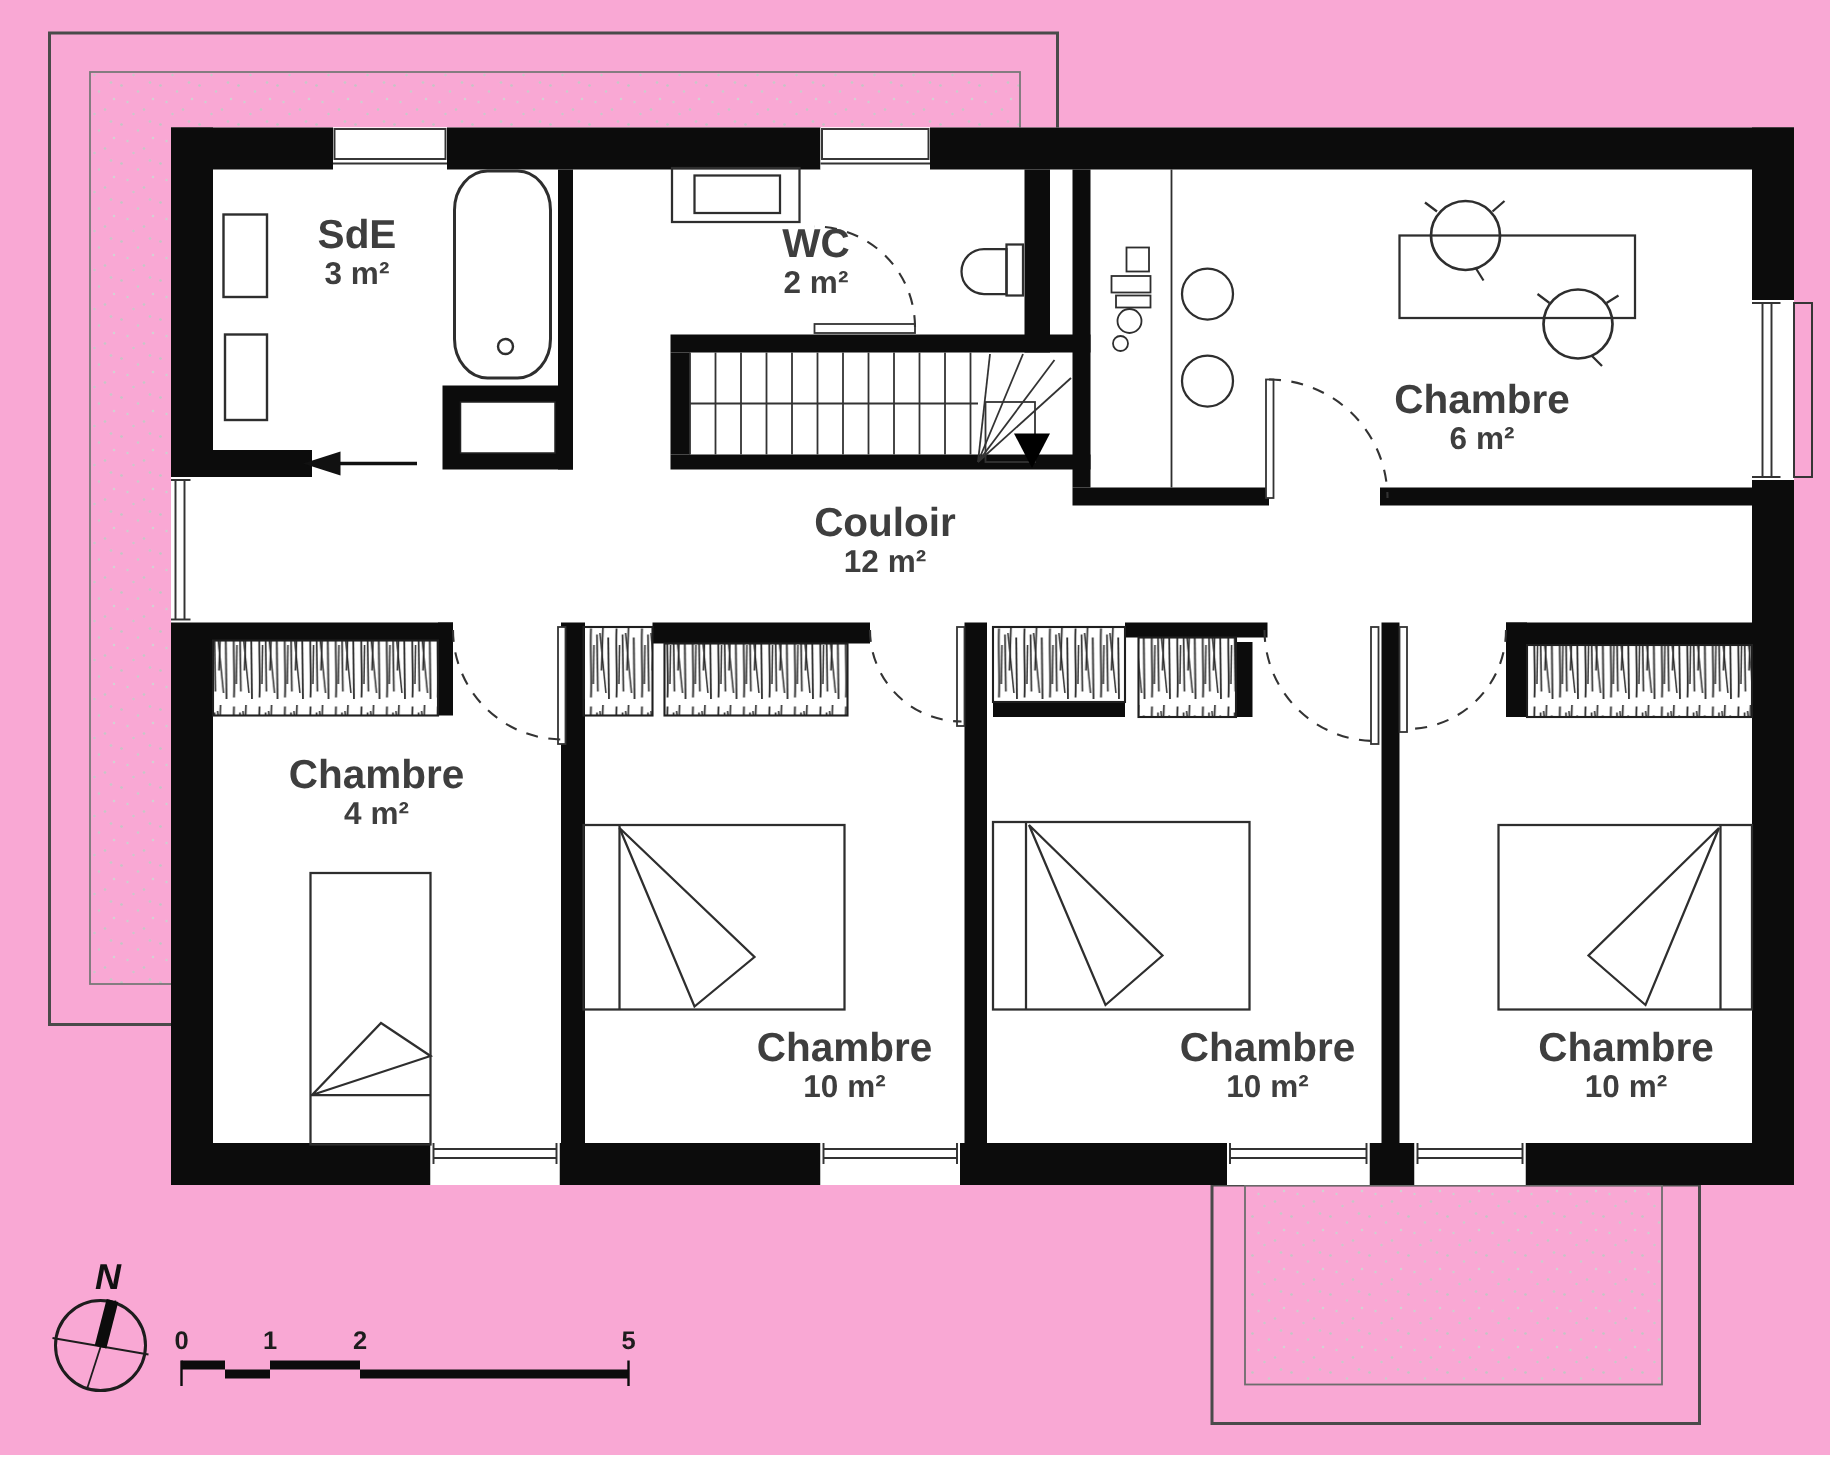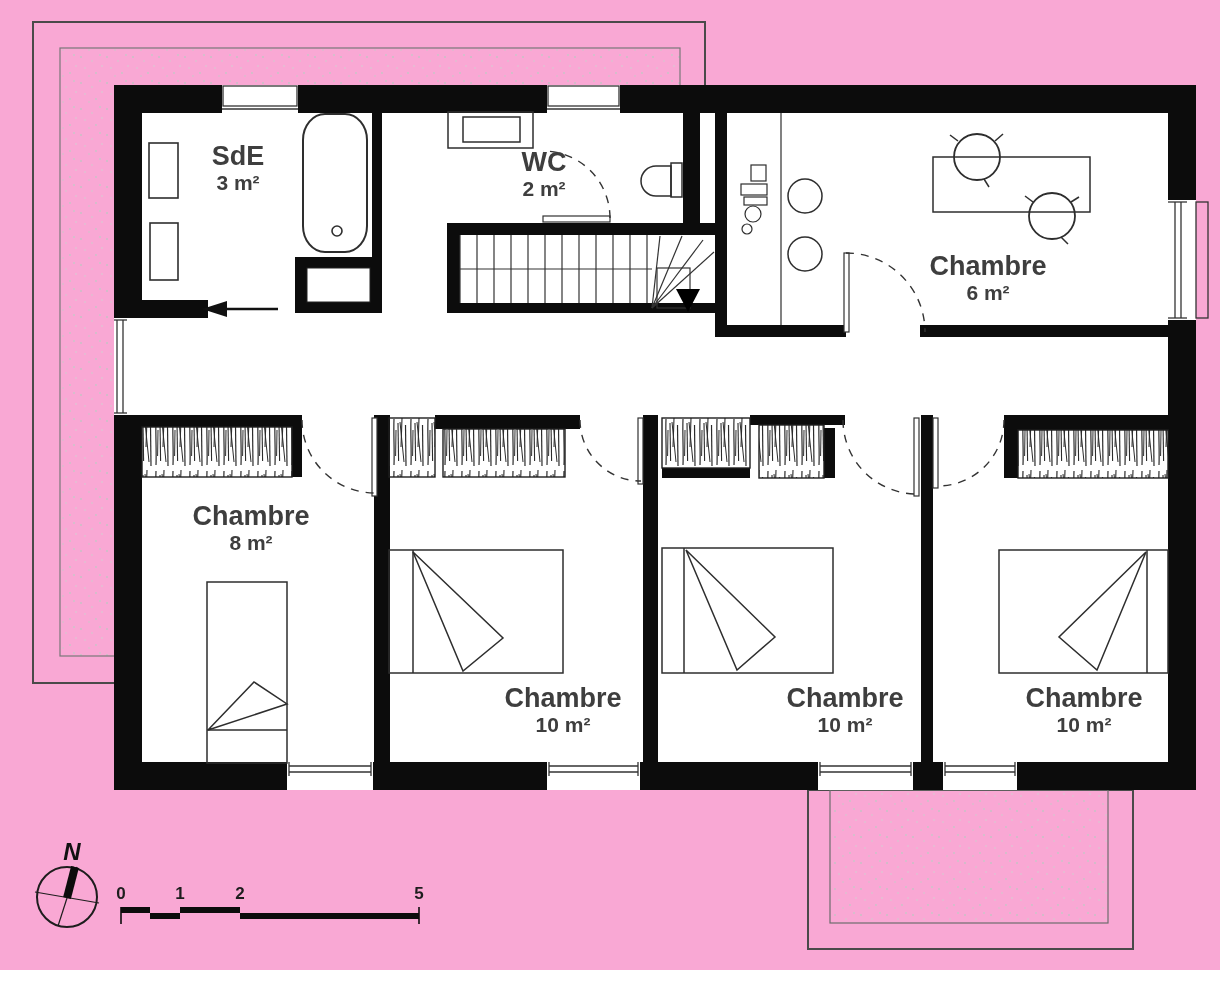--- a/index.html
+++ b/index.html
@@ -294,27 +294,31 @@
 </svg>
 
   <div class="room-label" style="left:238px;top:142px;">
     <div class="room-name">SdE</div>
     <div class="room-area">3 m²</div>
   </div>
   <div class="room-label" style="left:544px;top:148px;">
     <div class="room-name">WC</div>
     <div class="room-area">2 m²</div>
   </div>
+  <div class="room-label" style="left:590px;top:334px;">
+    <div class="room-name">Couloir</div>
+    <div class="room-area">12 m²</div>
+  </div>
   <div class="room-label" style="left:988px;top:252px;">
     <div class="room-name">Chambre</div>
     <div class="room-area">6 m²</div>
   </div>
   <div class="room-label" style="left:251px;top:502px;">
     <div class="room-name">Chambre</div>
-    <div class="room-area">8 m²</div>
+    <div class="room-area">4 m²</div>
   </div>
   <div class="room-label" style="left:563px;top:684px;">
     <div class="room-name">Chambre</div>
     <div class="room-area">10 m²</div>
   </div>
   <div class="room-label" style="left:845px;top:684px;">
     <div class="room-name">Chambre</div>
     <div class="room-area">10 m²</div>
   </div>
   <div class="room-label" style="left:1084px;top:684px;">

